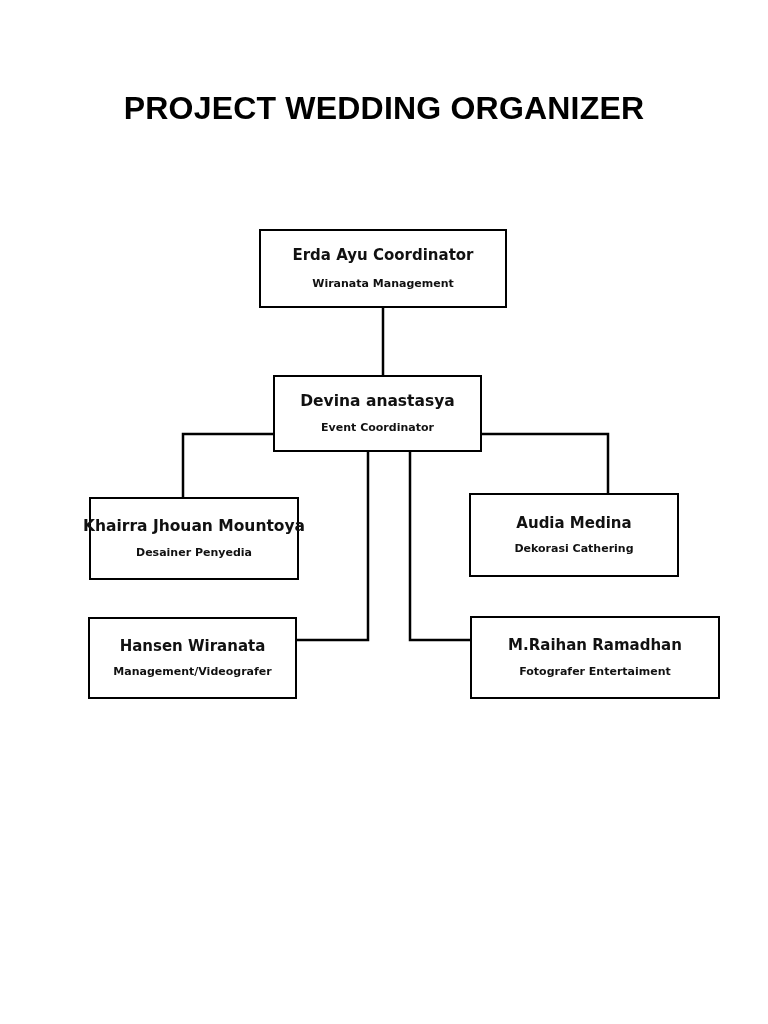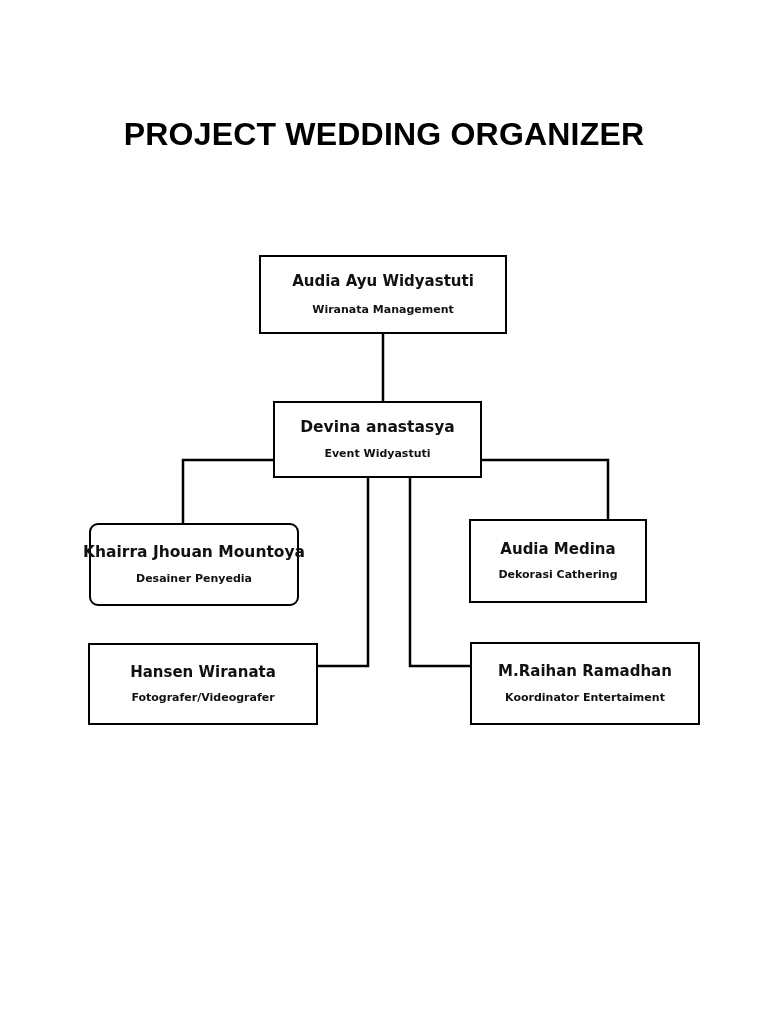--- a/index.html
+++ b/index.html
@@ -15,21 +15,20 @@
     font-family: "DejaVu Sans", "Liberation Sans", sans-serif;
     color: #111111;
     -webkit-font-smoothing: antialiased;
   }
 
   
   .page {
     position: absolute;
     inset: 0;
     background: #ffffff;
-    margin-top: 26px;
   }
 
   
   .chart-title {
     position: absolute;
     left: 0;
     right: 0;
     top: 90px;
     text-align: center;
     font-size: 32px;
@@ -86,33 +85,33 @@
   }
 
   
   #node-0 { left: 259px; top: 229px;  width: 248px; height: 79px; }
   #node-0 .node-name { font-size: 15px; }
 
   #node-1 { left: 273px; top: 375px;  width: 209px; height: 77px; }
   #node-1 .node-name { font-size: 15.5px; }
   #node-1 .node-role { margin-top: 12px; }
 
-  #node-2 { left: 89px;  top: 497px;  width: 210px; height: 83px; border-radius: 9px; }
+  #node-2 { left: 89px;  top: 497px;  width: 210px; height: 83px; }
   #node-2 .node-name { font-size: 15.5px; }
   #node-2 .node-role { margin-top: 12px; }
 
-  #node-3 { left: 469px; top: 493px;  width: 178px; height: 84px; justify-content: center; }
+  #node-3 { left: 469px; top: 493px;  width: 210px; height: 84px; justify-content: center; }
   #node-3 .node-name { font-size: 15px; }
   #node-3 .node-role { margin-top: 12px; }
 
-  #node-4 { left: 88px;  top: 617px;  width: 230px; height: 82px; }
+  #node-4 { left: 88px;  top: 617px;  width: 209px; height: 82px; }
   #node-4 .node-name { font-size: 15px; }
   #node-4 .node-role { margin-top: 12px; }
 
-  #node-5 { left: 470px; top: 616px;  width: 230px; height: 83px; text-align: center; }
+  #node-5 { left: 470px; top: 616px;  width: 250px; height: 83px; text-align: center; }
   #node-5 .node-name { font-size: 15px; }
   #node-5 .node-role { margin-top: 12px; }
 </style>
 </head>
 <body>
 
 <div class="page">
 
   <div class="chart-title">PROJECT WEDDING ORGANIZER</div>
 
@@ -127,43 +126,43 @@
 
         <path d="M 482 434 L 608 434 L 608 493"></path>
 
         <path d="M 368 452 L 368 640 L 297 640"></path>
 
         <path d="M 410 452 L 410 640 L 470 640"></path>
       </g>
     </svg>
 
     <div class="node" id="node-0">
-      <div class="node-name">Audia Ayu Widyastuti</div>
+      <div class="node-name">Erda Ayu Coordinator</div>
       <div class="node-role">Wiranata Management</div>
     </div>
 
     <div class="node" id="node-1">
       <div class="node-name">Devina anastasya</div>
-      <div class="node-role">Event Widyastuti</div>
+      <div class="node-role">Event Coordinator</div>
     </div>
 
     <div class="node" id="node-2">
       <div class="node-name">Khairra Jhouan Mountoya</div>
       <div class="node-role">Desainer Penyedia</div>
     </div>
 
     <div class="node" id="node-3">
       <div class="node-name">Audia Medina</div>
       <div class="node-role">Dekorasi Cathering</div>
     </div>
 
     <div class="node" id="node-4">
       <div class="node-name">Hansen Wiranata</div>
-      <div class="node-role">Fotografer/Videografer</div>
+      <div class="node-role">Management/Videografer</div>
     </div>
 
     <div class="node" id="node-5">
       <div class="node-name">M.Raihan Ramadhan</div>
-      <div class="node-role">Koordinator Entertaiment</div>
+      <div class="node-role">Fotografer Entertaiment</div>
     </div>
 
   </div>
 </div>
 
 </body></html>

